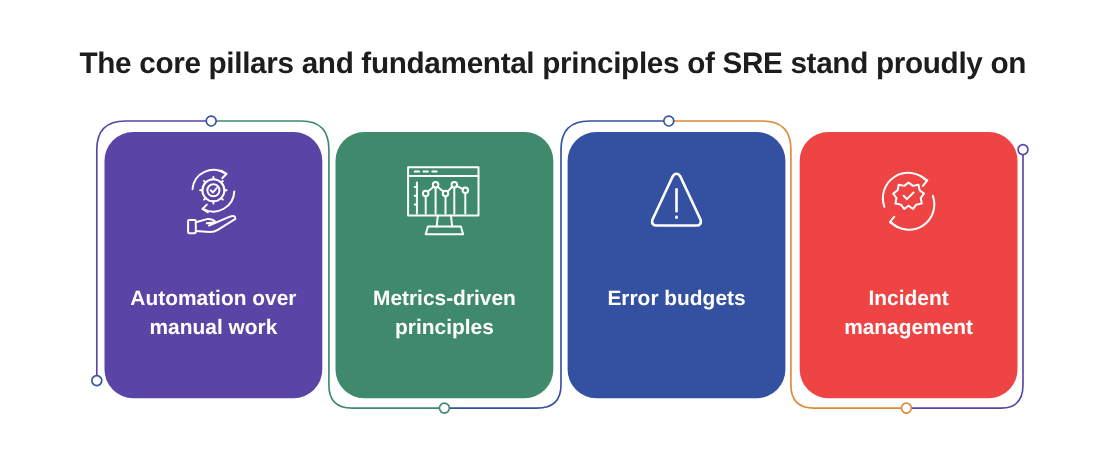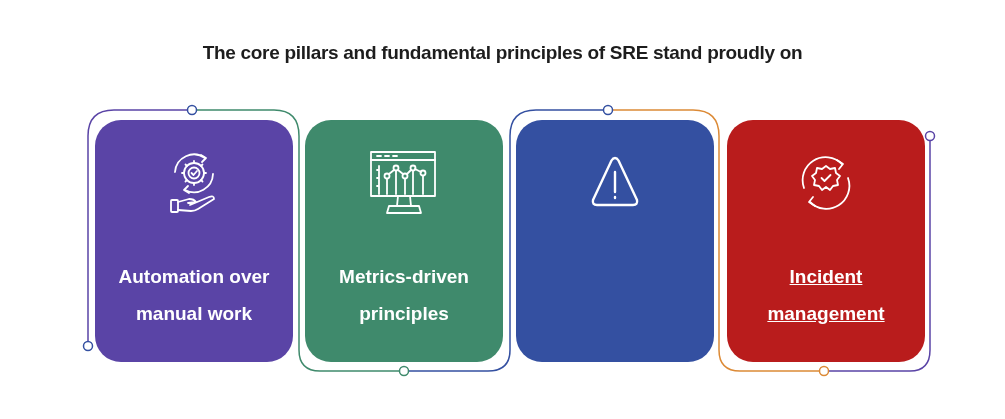--- a/index.html
+++ b/index.html
@@ -1,29 +1,29 @@
 <!DOCTYPE html>
 <html><head>
 <meta charset="utf-8">
 <style>
   html, body { margin: 0; padding: 0; background: #ffffff; }
   body { width: 1005px; height: 419px; position: relative; overflow: hidden;
          font-family: "Liberation Sans", "DejaVu Sans", sans-serif; }
   .title { position: absolute; left: 0; top: 42px; width: 1005px; text-align: center;
-           font-size: 19px; font-weight: bold; color: #1d1d1d; letter-spacing: -0.3px; }
+           font-size: 27px; font-weight: bold; color: #1d1d1d; letter-spacing: -0.3px; }
   .frame { position: absolute; left: 0; top: 0; width: 1005px; height: 419px; pointer-events: none; }
   .card { position: absolute; top: 120px; width: 198px; height: 242px; border-radius: 26px;
           display: flex; flex-direction: column; align-items: center; color: #ffffff; }
   .card .icon { margin-top: 30px; width: 66px; height: 66px; }
   .card .label { margin-top: 42px; font-size: 19px; font-weight: bold; text-align: center;
-                 line-height: 37px; padding: 0 14px; }
+                 line-height: 27px; padding: 0 14px; }
   .c1 { left: 95px; background: #5a44a6; }
   .c2 { left: 305px; background: #3f8a6c; }
   .c3 { left: 516px; background: #3450a1; }
-  .c4 { left: 727px; background: #b91c1c; text-decoration: underline; }
+  .c4 { left: 727px; background: #ef4444; }
 </style>
 </head>
 <body>
 
 <div class="title">The core pillars and fundamental principles of SRE stand proudly on</div>
 
 <svg class="frame" viewBox="0 0 1005 419">
 
   <path d="M88 346 L88 136 Q88 110 114 110 L192 110" stroke="#5a44a6" stroke-width="1.5" fill="none"></path>
   <path d="M196 110 L274 110 Q299 110 299 136 L299 350 Q299 371 320 371 L400 371" stroke="#3f8a6c" stroke-width="1.5" fill="none"></path>
@@ -74,20 +74,21 @@
   </svg>
   <div class="label">Metrics-driven principles</div>
 </div>
 
 <div class="card c3">
   <svg class="icon" viewBox="0 0 66 66" fill="none" stroke="#fff" stroke-width="2.4" stroke-linecap="round" stroke-linejoin="round">
     <path d="M33 8 Q35 8 36.5 10.5 L55 50 Q56 55 51 55 L15 55 Q10 55 11 50 L29.5 10.5 Q31 8 33 8 Z"></path>
     <path d="M33 22 L33 42"></path>
     <path d="M33 47 L33 48"></path>
   </svg>
+  <div class="label">Error budgets</div>
 </div>
 
 <div class="card c4">
   <svg class="icon" viewBox="0 0 66 66" fill="none" stroke="#fff" stroke-width="1.8" stroke-linecap="round" stroke-linejoin="round">
     <path d="M11 38 A23 23 0 0 1 49 14"></path>
       <path d="M44 10 L50 14 L46 19"></path>
     <path d="M55 28 A23 23 0 0 1 17 52"></path>
       <path d="M22 56 L16 52 L20 47"></path>
     <path d="M33 16 L37 19 L42 18 L43 23 L47 26 L44 30 L45 35 L40 36 L37 40 L33 37 L29 40 L26 36 L21 35 L22 30 L19 26 L23 23 L24 18 L29 19 Z"></path>
     <path d="M28.5 28 L31.5 31 L37.5 25"></path>

